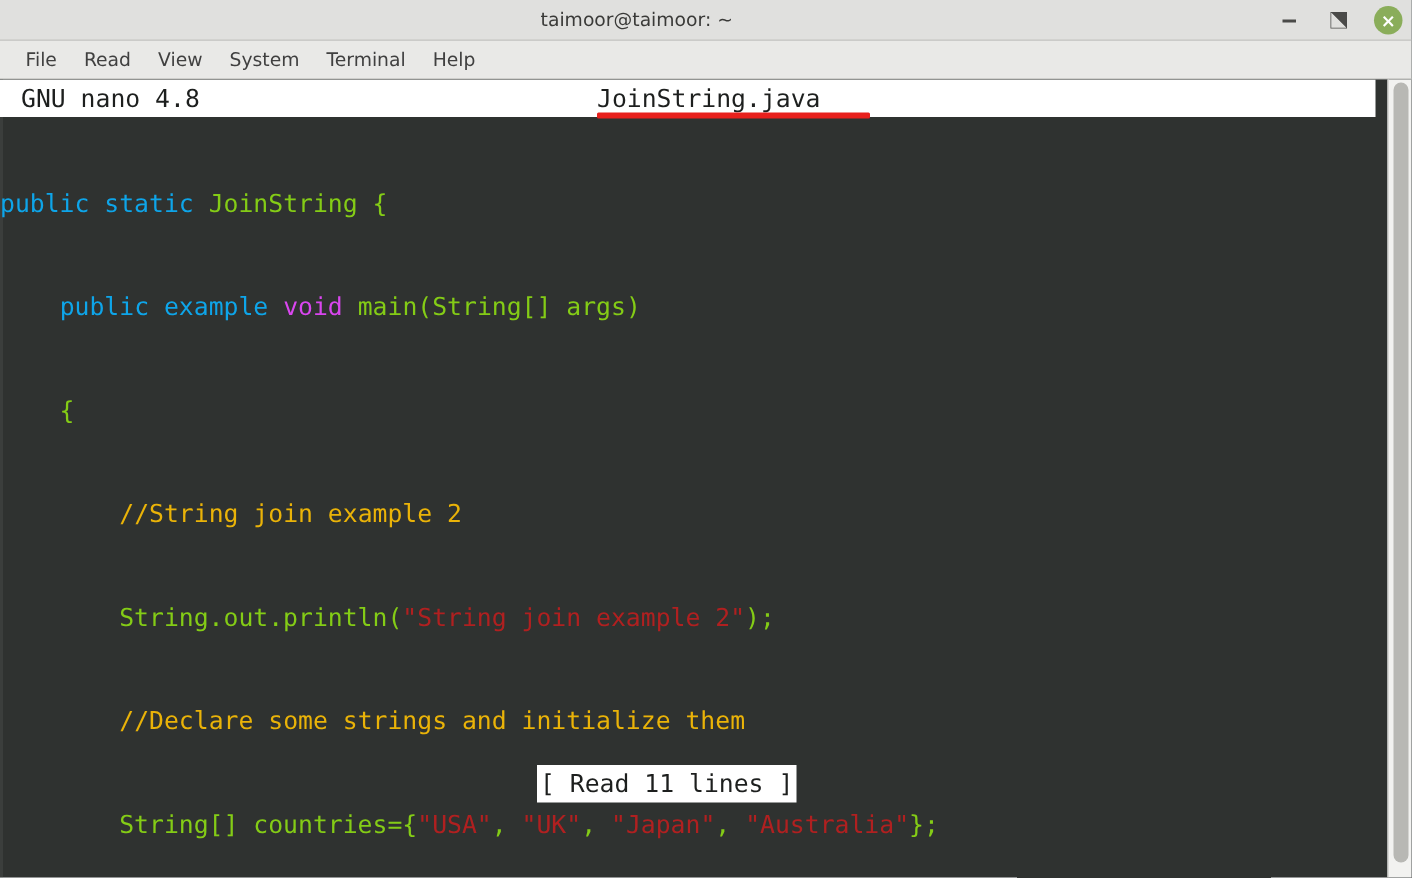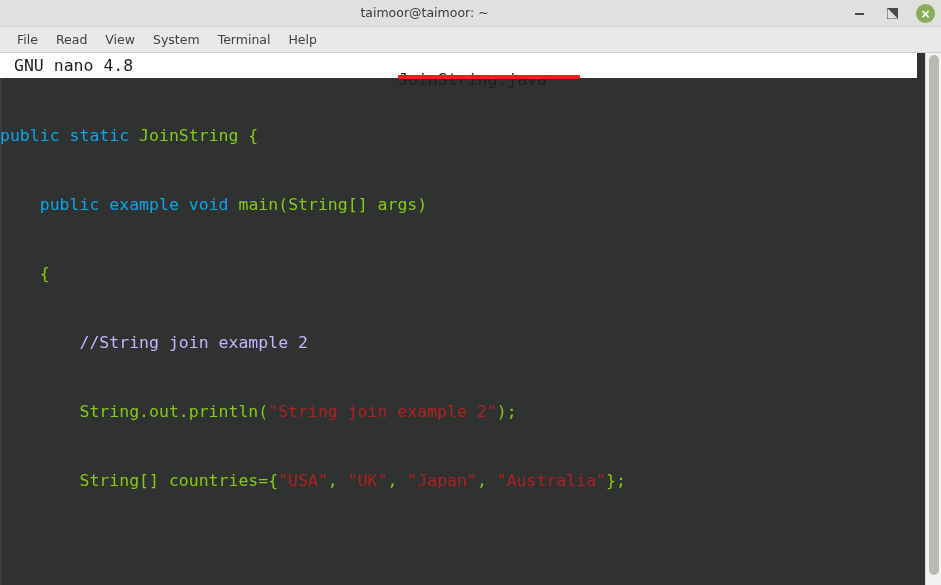--- a/index.html
+++ b/index.html
@@ -131,21 +131,21 @@
     box-sizing: border-box;
   }
   .nano-version {
     position: absolute;
     left: 14px;
     top: 0;
   }
   .nano-filename {
     position: absolute;
     left: 398px;
-    top: 14px;
+    top: 0;
   }
   .red-underline {
     position: absolute;
     left: 398px;
     top: 22px;
     width: 182px;
     height: 4px;
     background: #e8201c;
     border-radius: 1px;
   }
@@ -157,23 +157,23 @@
     top: 25px;
     width: 925px;
     font-family: "DejaVu Sans Mono", monospace;
     font-size: 16.5px;
     line-height: 23px;
     white-space: pre;
     color: #d6d6d2;
   }
   .code .line { height: 23px; }
   .kw   { color: #0ea5e9; }        
-  .type { color: #0ea5e9; }        
+  .type { color: #d946ef; }        
   .plain{ color: #84cc16; }
-  .cmt  { color: #c4b5fd; }        
+  .cmt  { color: #eab308; }        
   .str  { color: #b02020; }        
 
   
   .helpbar {
     position: absolute;
     left: 0;
     top: 457px;
     width: 925px;
     height: 75px;
     font-family: "DejaVu Sans Mono", monospace;
@@ -257,26 +257,37 @@
       <span class="nano-filename">JoinString.java</span>
     </div>
     <div class="red-underline"></div>
 
     <div class="code">
       <div class="line"><span class="kw">public</span> <span class="kw">static</span> <span class="plain">JoinString {</span></div>
       <div class="line"><span class="plain">    </span><span class="kw">public</span> <span class="kw">example</span> <span class="type">void</span> <span class="plain">main(String[] args)</span></div>
       <div class="line"><span class="plain">    {</span></div>
       <div class="line"><span class="plain">        </span><span class="cmt">//String join example 2</span></div>
       <div class="line"><span class="plain">        String.out.println(</span><span class="str">"String join example 2"</span><span class="plain">);</span></div>
+      <div class="line"><span class="plain">        </span><span class="cmt">//Declare some strings and initialize them</span></div>
       <div class="line"><span class="plain">        String[] countries={</span><span class="str">"USA"</span><span class="plain">, </span><span class="str">"UK"</span><span class="plain">, </span><span class="str">"Japan"</span><span class="plain">, </span><span class="str">"Australia"</span><span class="plain">};</span></div>
       
       
       
       
     </div>
 
+    <div class="helpbar">
+      <div class="status-msg">[ Read 11 lines ]</div>
+      <div class="help-rows">
+
+        
+
+        
+
+      </div>
+    </div>
   </div>
 
   <div class="scrollbar-track">
     <div class="scrollbar-thumb"></div>
   </div>
 
 </div>
 
 </body></html>

